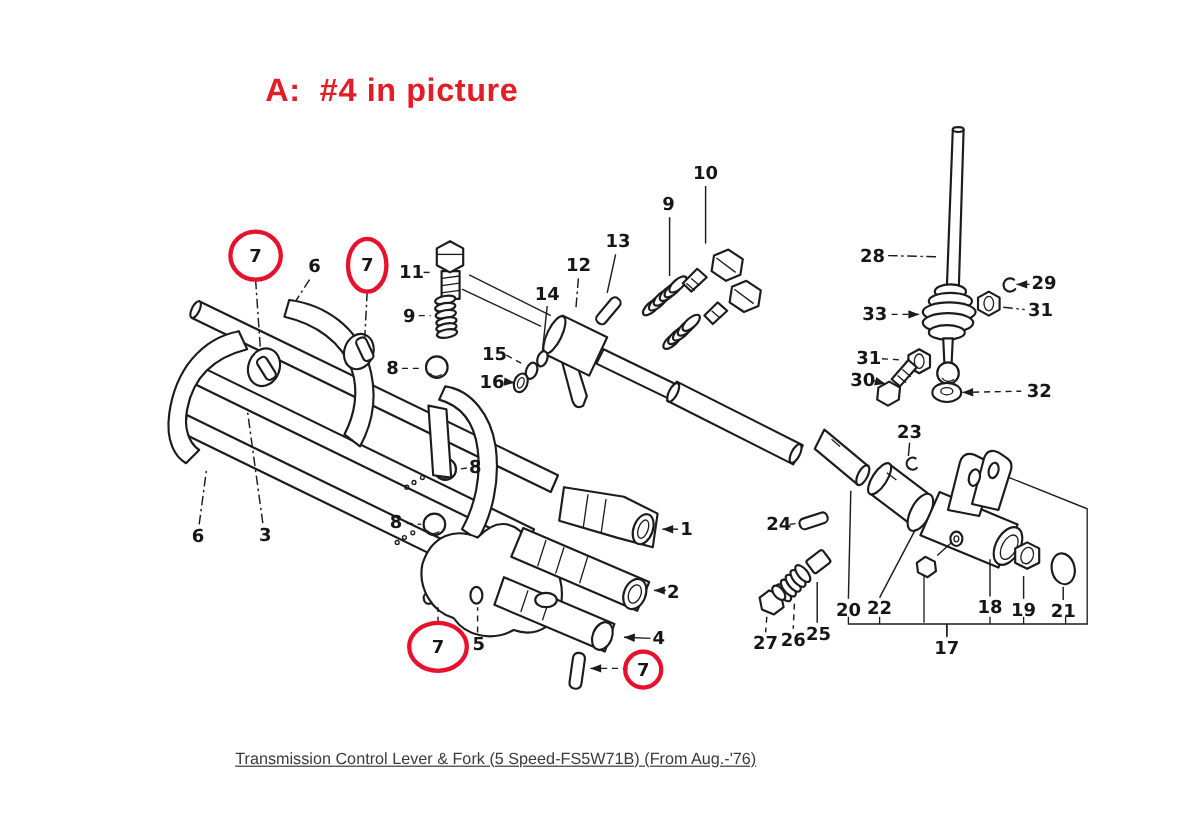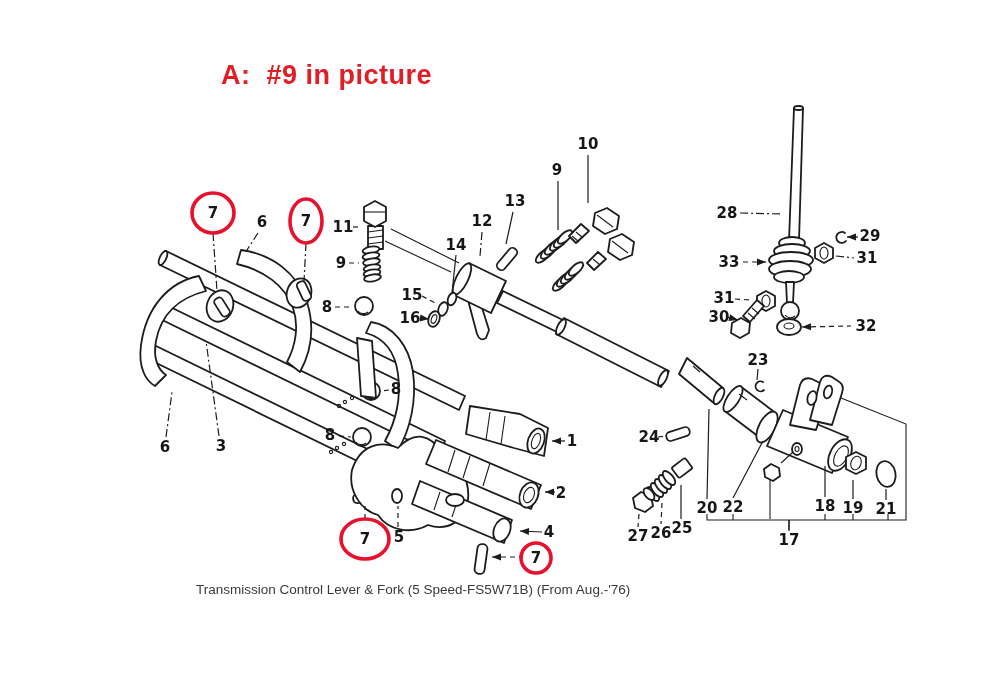--- a/index.html
+++ b/index.html
@@ -1,32 +1,32 @@
 <!DOCTYPE html>
 <html><head>
 <meta charset="utf-8">
 <style>
   html,body{margin:0;padding:0;background:#fff;}
   .page{position:relative;width:1003px;height:696px;background:#fff;overflow:hidden;
         font-family:"Liberation Sans",sans-serif;}
   .annotation-title{position:absolute;left:221px;top:60px;font-size:27px;font-weight:600;
         white-space:pre;letter-spacing:.5px;}
-  .caption{position:absolute;left:196px;top:582px;font-size:13.5px;color:#3a3a3a;}
+  .caption{position:absolute;left:196px;top:625px;font-size:13.5px;color:#3a3a3a;text-decoration:underline;}
   svg text.plbl{font-family:"DejaVu Sans","Liberation Sans",sans-serif;font-weight:bold;
         font-size:15px;fill:#161616;}
   .art{stroke:#1c1c1c;fill:none;stroke-width:1.8;stroke-linejoin:round;stroke-linecap:round;}
   .artf{stroke:#1c1c1c;fill:#ffffff;stroke-width:1.8;stroke-linejoin:round;}
   .thin{stroke:#1c1c1c;fill:none;stroke-width:1.1;}
 </style>
 </head>
 <body>
 
 <div class="page">
 
-  <div class="annotation-title" style="color: rgb(226, 29, 37);">A:  #9 in picture</div>
+  <div class="annotation-title" style="color: rgb(226, 29, 37);">A:  #4 in picture</div>
 
   <svg id="diagram" width="1003" height="696" viewBox="0 0 1003 696">
 
     <g>
       <path class="artf" d="M166,251 L465,396 L459,410 L160,265 Z"></path>
       <ellipse class="artf" cx="163" cy="258" rx="3.2" ry="7.6" transform="rotate(26 163 258)"></ellipse>
       <path class="artf" d="M160,302 L445,441 L439,455 L154,316 Z"></path>
       <ellipse class="artf" cx="157" cy="309" rx="3.2" ry="7.6" transform="rotate(26 157 309)"></ellipse>
       <path class="artf" d="M154,345 L427,478 L421,492 L148,359 Z"></path>
       <ellipse class="artf" cx="151" cy="352" rx="3.2" ry="7.6" transform="rotate(26 151 352)"></ellipse>

